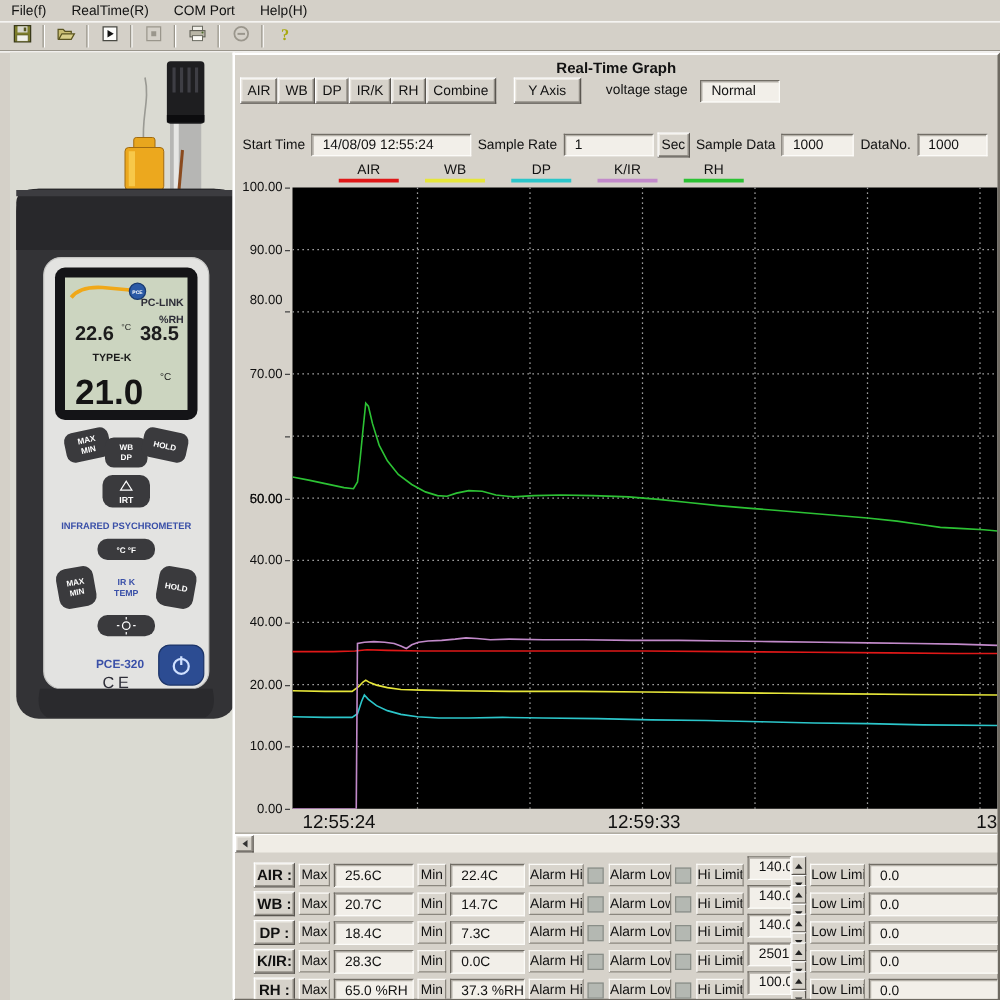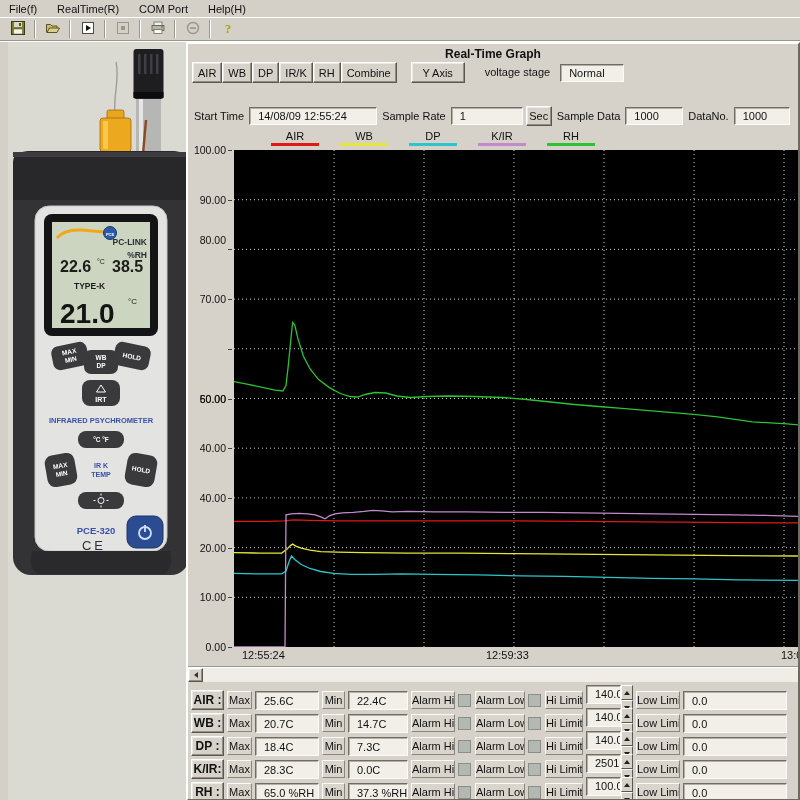--- a/index.html
+++ b/index.html
@@ -51,28 +51,28 @@
   .legend-item { width:58px; text-align:center; }
   .legend-bar { height:3px; width:48px; margin:1px auto 0 auto; }
 
   .plot-region { position:relative; height:497px; }
   .ylabels { position:absolute; left:0; top:0; width:44px; height:497px; }
   .ylabels span { position:absolute; right:6px; font-size:10.5px; white-space:nowrap; }
   .ylabels i.tick { position:absolute; right:0; width:4px; height:1px; background:#444; }
   .plotwrap { position:absolute; left:46px; top:0; width:564px; height:497px; background:#000; }
   .plotwrap svg { display:block; }
 
-  .xlabels { position:relative; height:18px; font-size:11px; }
+  .xlabels { position:relative; height:18px; font-size:15px; }
   .xlabels span { position:absolute; top:2px; white-space:nowrap; }
 
   .hscroll { position:relative; margin-top:1px; height:16px; background:#f0ede6; border-top:1px solid #9a968c; box-shadow:0 1px 0 #fff inset; }
   .hs-arrow { position:absolute; left:0; top:1px; width:15px; height:14px; display:flex; align-items:center; justify-content:center; }
   .tri-left { width:0; height:0; border-top:3px solid transparent; border-bottom:3px solid transparent; border-right:4px solid #333; }
 
-  .stats { margin-top:3px; padding-left:3px; }
+  .stats { margin-top:3px; padding-left:3px;margin-left:12px; }
   .stat-row { display:grid; grid-template-columns:33px 25px 64px 23px 60px 44px 14px 50px 14px 38px 47px 44px 104px;
               column-gap:3px; align-items:center; height:21px; margin-bottom:2px; }
   .name-btn { height:20px; font-weight:bold; font-size:12px; padding:0 2px; }
   .label3d { background:#d9d5cd; border:1px solid; border-color:#fbfaf7 #8a867e #8a867e #fbfaf7;
              text-align:center; height:18px; line-height:16px; white-space:nowrap; overflow:hidden; }
   .cell-field { height:19px; line-height:15px; }
   .lamp { width:13px; height:13px; background:#b4b8b2; border:1px solid #8a8e88; }
   .spinfield { display:flex; height:30px; }
   .spinfield .field { flex:1; height:19px; }
   .spin-col { width:12px; display:flex; flex-direction:column; }

